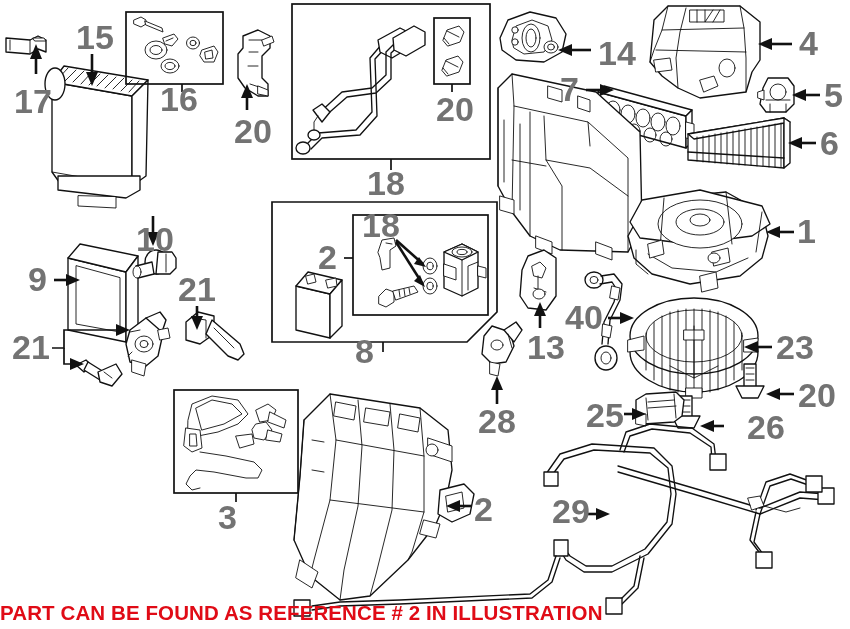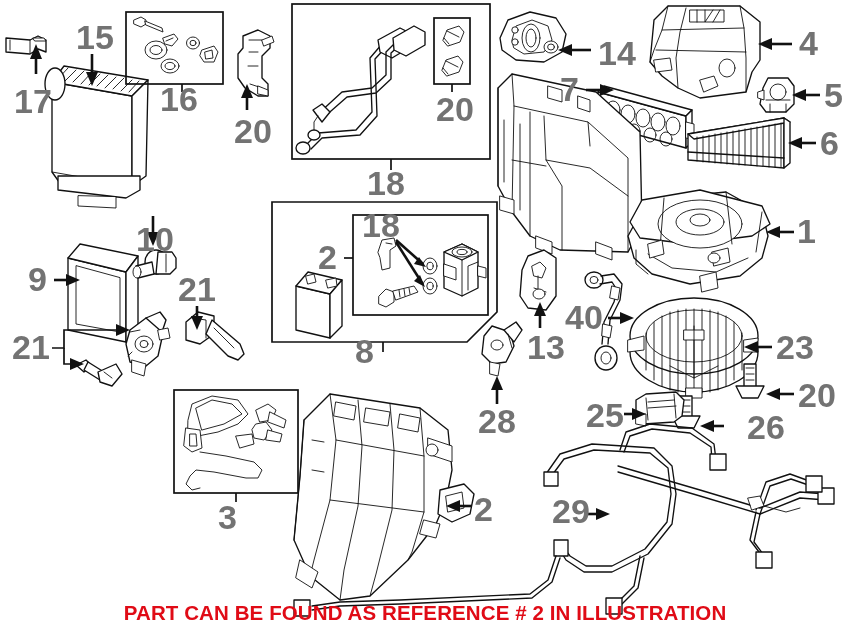--- a/index.html
+++ b/index.html
@@ -27,21 +27,20 @@
     color:#737373;
     line-height:1;
     white-space:nowrap;
     user-select:none;
   }
   .callout.n-lg{ font-size:34px; }
   .footnote{
     position:absolute;
     left:0; right:0;
     bottom:4px;
-    text-align:center;
     color:#e00b16;
     font-family:"Liberation Sans", sans-serif;
     font-weight:700;
     font-size:20.5px;
     letter-spacing:0.1px;
     white-space:nowrap;
     user-select:none;
   }
   
   .ln{fill:none;stroke:#111;stroke-width:1.35;stroke-linecap:round;stroke-linejoin:round;}

